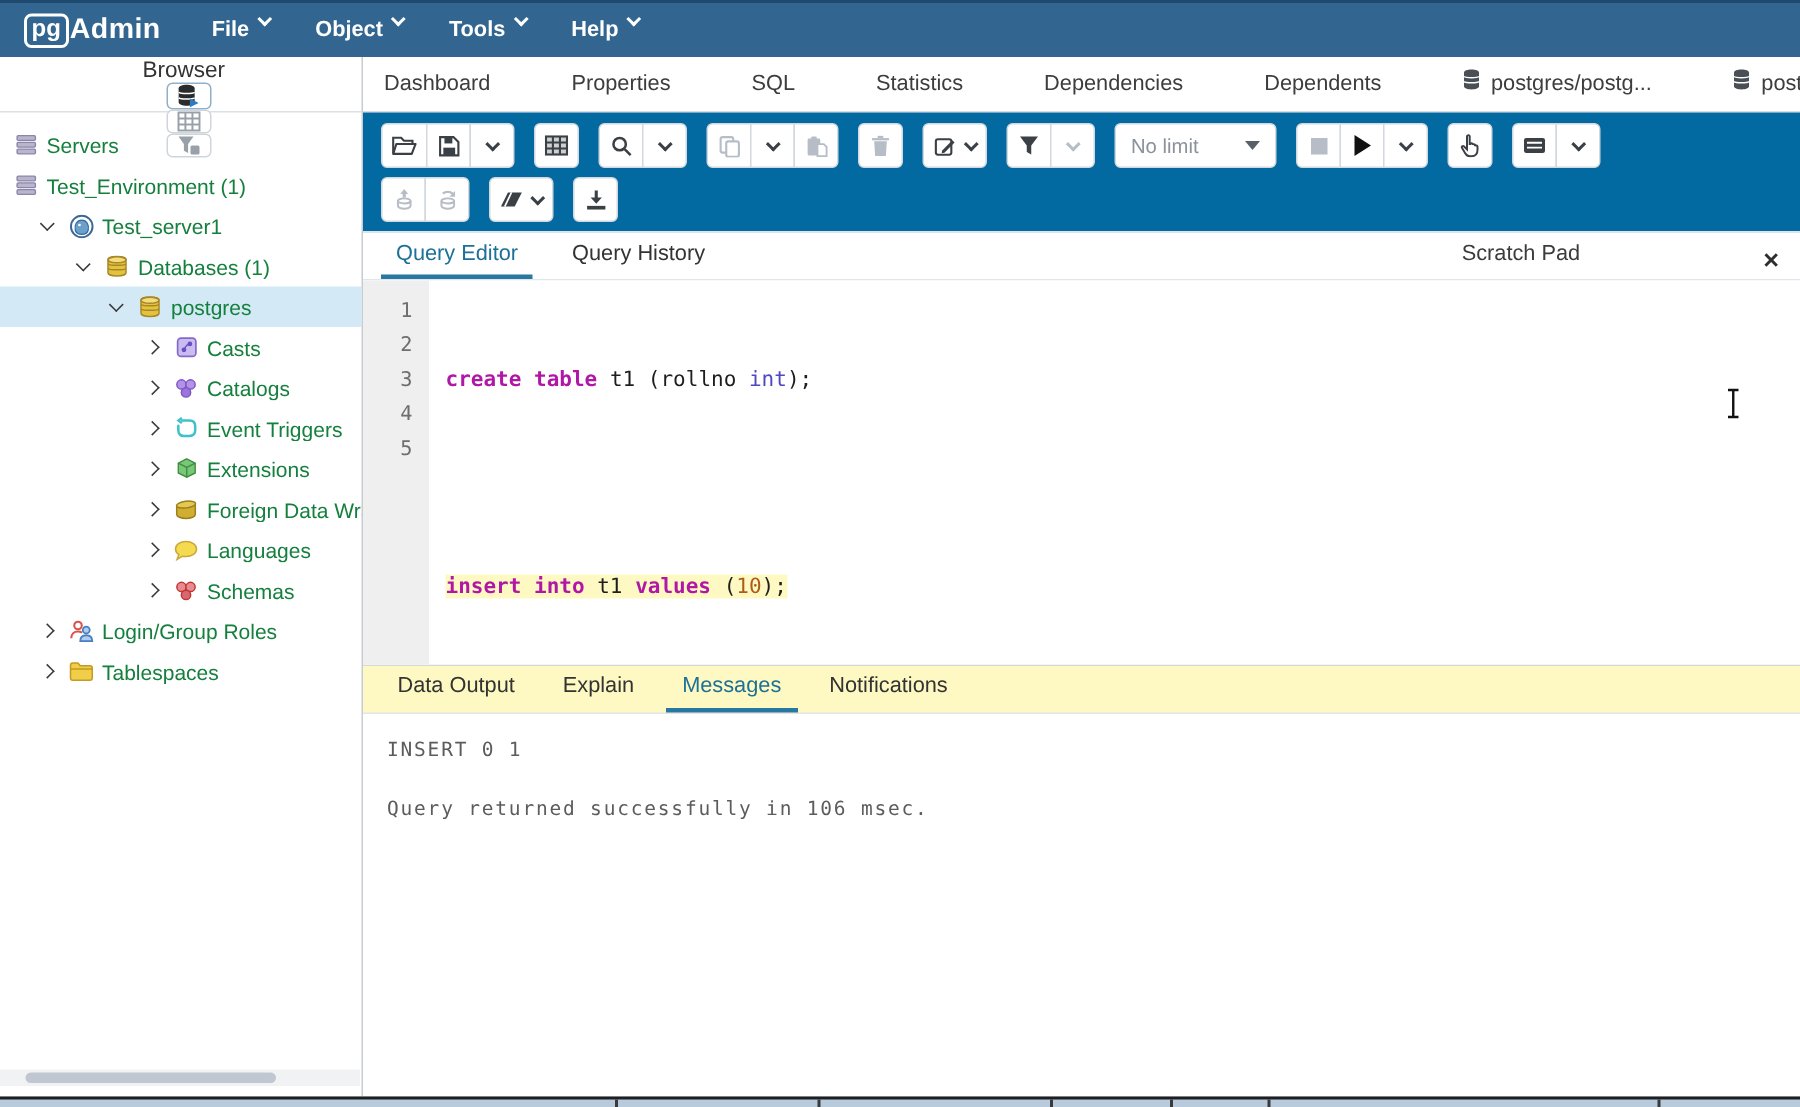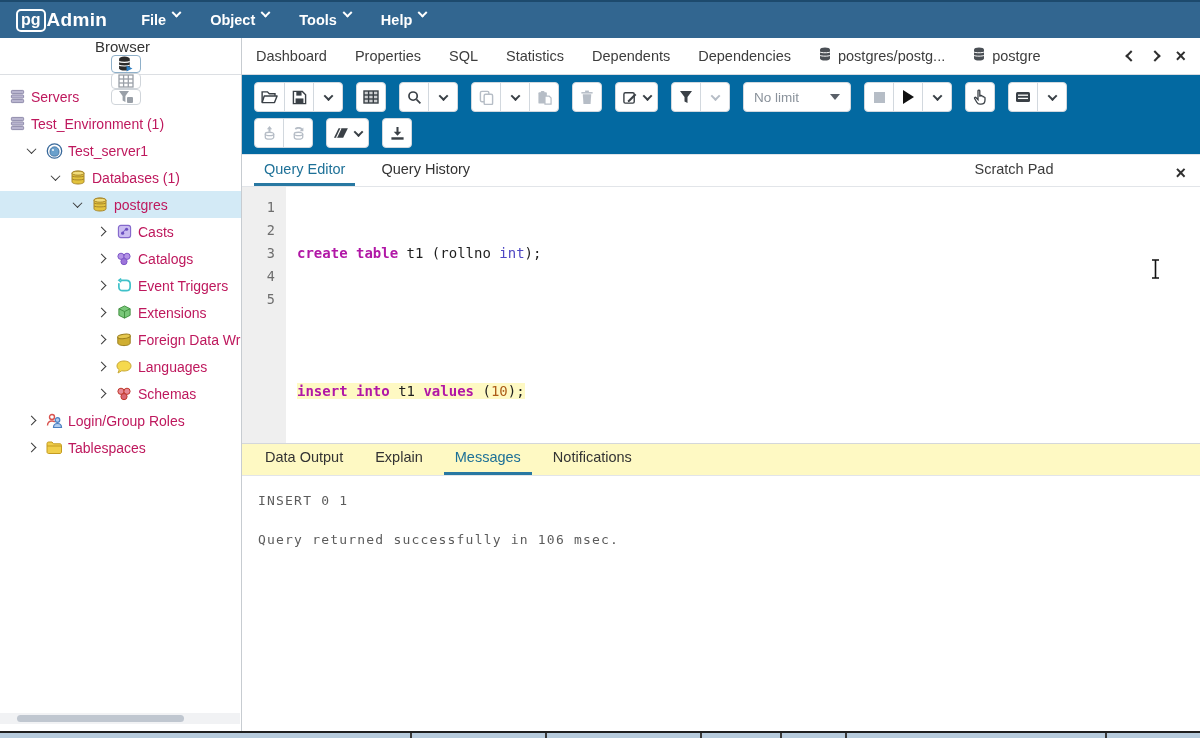--- a/index.html
+++ b/index.html
@@ -17,37 +17,37 @@
   .wchev { width:7px; height:7px; border-right:2px solid #fff; border-bottom:2px solid #fff; transform:rotate(45deg) translate(-2px,-2px); }
 
   .body-row { display:flex; height:693px; }
 
   
   .sidebar { width:242px; border-right:1px solid #c7ccd1; position:relative; background:#fff; flex:none; }
   .side-head { height:37px; display:flex; align-items:center; padding:0 8px 0 12px; border-bottom:1px solid #dcdfe3;flex-direction:column; }
   .side-title { font-size:15px; color:#333; flex:1; }
   .sbtn { width:30px; height:26px; border:1px solid #d0d5da; border-radius:4px; background:#fff; display:flex; align-items:center; justify-content:center; margin-left:6px; color:#9aa0a8; cursor:pointer; }
   .sbtn.active { border-color:#8fb0c9; color:#2b2b2b; }
-  .tree { padding-top:8px; font-size:14px; color:#be185d; }
+  .tree { padding-top:8px; font-size:14px; color:#15803d; }
   .trow { height:27px; display:flex; align-items:center; cursor:pointer; white-space:nowrap; overflow:hidden; }
   .trow.selected { background:#d3eaf6; }
   .lv0 { padding-left:8px; } .lv1 { padding-left:28px; } .lv2 { padding-left:52px; }
   .lv3 { padding-left:74px; } .lv4 { padding-left:98px; }
   .chev { width:7px; height:7px; border-right:1.8px solid #3a3a3a; border-bottom:1.8px solid #3a3a3a; display:inline-block; flex:none; margin-right:10px; }
   .chev.right { transform:rotate(-45deg); }
   .chev.down  { transform:rotate(45deg) translate(-1px,-1px); }
   .ticon { display:inline-flex; width:18px; justify-content:center; margin-right:5px; flex:none; }
   .tlabel { overflow:hidden; }
   .hscroll { position:absolute; left:0; right:1px; bottom:7px; height:11px; background:#f1f2f4; }
   .hthumb { position:absolute; left:17px; top:2px; width:167px; height:7px; background:#c0c7d0; border-radius:4px; }
 
   
   .main { flex:1; display:flex; flex-direction:column; min-width:0; }
 
-  .tabbar { height:37px; display:flex; align-items:center; border-bottom:1px solid #d8dbe0; background:#fff; font-size:14.5px; color:#3d3d3d; }
+  .tabbar { height:37px; display:flex; align-items:center; border-bottom:1px solid #d8dbe0; background:#fff; font-size:14.5px; color:#3d3d3d;gap:26px; }
   .tab { padding:0 14px; line-height:36px; cursor:pointer; display:flex; align-items:center; gap:7px; white-space:nowrap; }
   .tab .dbglyph { color:#4a4f55; }
   .tab-controls { margin-left:auto; display:flex; align-items:center; gap:16px; padding-right:14px; }
   .nav-chev { width:8px; height:8px; border-right:2.4px solid #2f2f2f; border-bottom:2.4px solid #2f2f2f; display:inline-block; cursor:pointer; }
   .nav-chev.left { transform:rotate(135deg); }
   .nav-chev.rightc { transform:rotate(-45deg); }
   .closex { font-size:18px; font-weight:bold; color:#2f2f2f; line-height:1; cursor:pointer; }
 
   .toolbar { background:#0369a1; padding:7px 10px 6px 12px; border-bottom:1px solid #e0e4e9; }
   .trowbar { display:flex; align-items:center; margin-bottom:6px; }
@@ -323,24 +323,24 @@
         <div class="tab">
             <span>Properties</span>
           </div>
         <div class="tab">
             <span>SQL</span>
           </div>
         <div class="tab">
             <span>Statistics</span>
           </div>
         <div class="tab">
+            <span>Dependencies</span>
+          </div>
+        <div class="tab">
             <span>Dependents</span>
-          </div>
-        <div class="tab">
-            <span>Dependencies</span>
           </div>
         <div class="tab">
           <span class="dbglyph"><svg width="12" height="14" viewBox="0 0 12 14">
                 <path d="M1 2.5 C1 1.2 3.2 0.4 6 0.4 C8.8 0.4 11 1.2 11 2.5 V11.5 C11 12.8 8.8 13.6 6 13.6 C3.2 13.6 1 12.8 1 11.5 Z" fill="currentColor"></path>
                 <path d="M1 5 C2.2 6 9.8 6 11 5" stroke="#fff" fill="none"></path>
                 <path d="M1 8.4 C2.2 9.4 9.8 9.4 11 8.4" stroke="#fff" fill="none"></path>
               </svg></span>
           <span>postgres/postg...</span>
         </div>
         <div class="tab">

